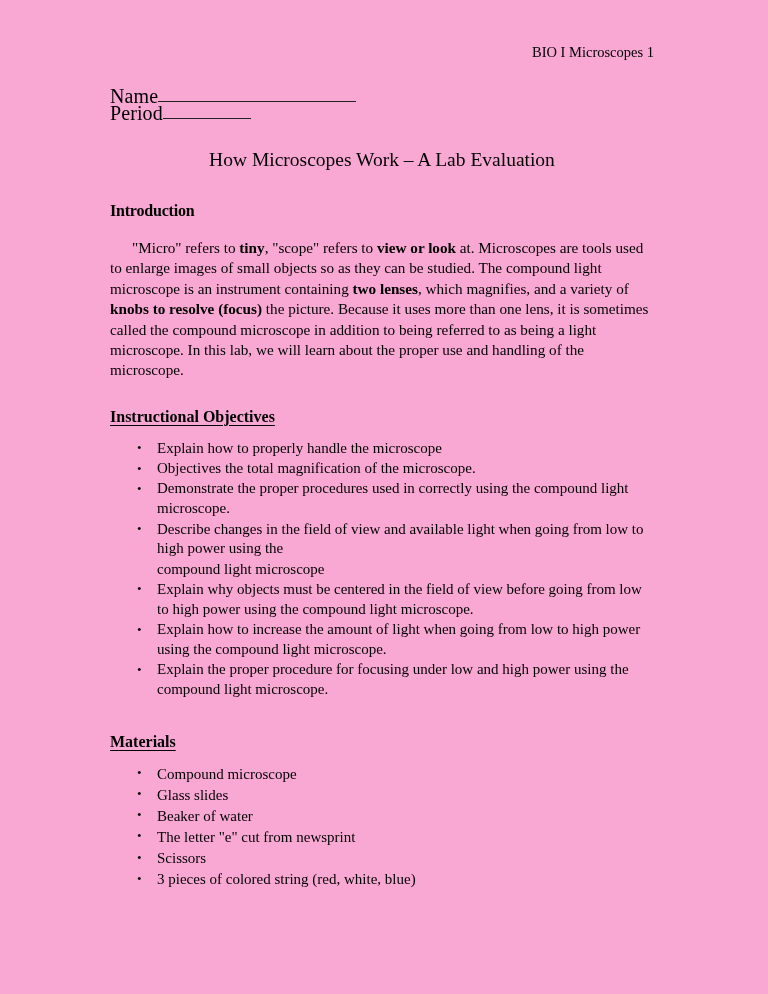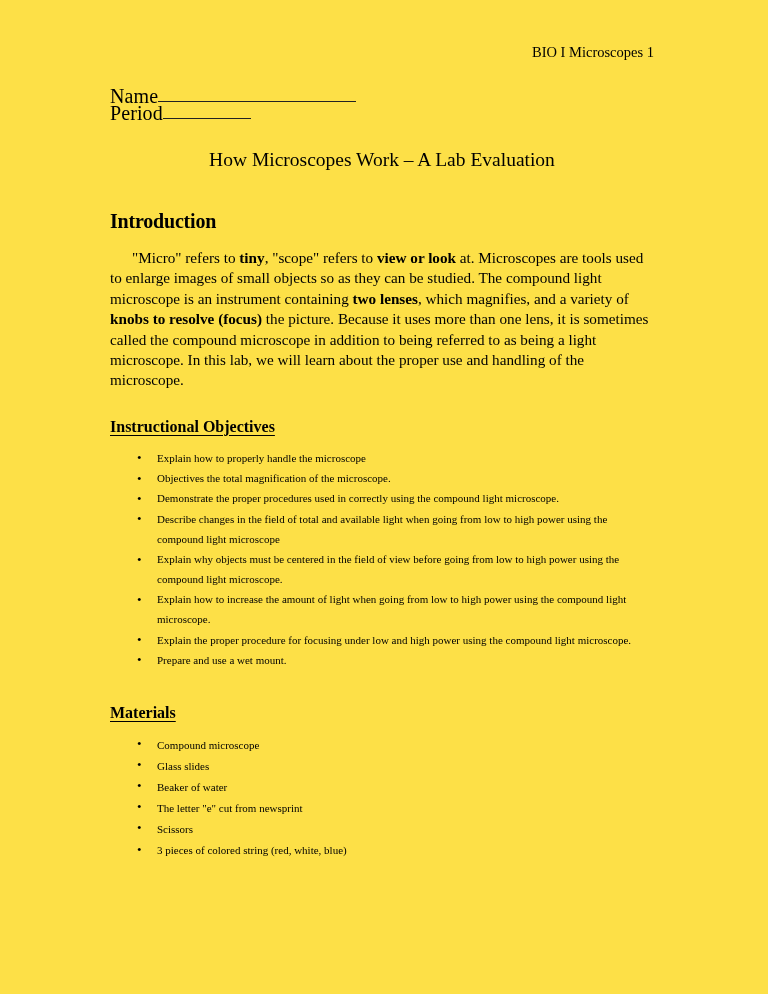--- a/index.html
+++ b/index.html
@@ -9,21 +9,21 @@
     background: #ffffff;
   }
   body {
     font-family: "Liberation Serif", serif;
     color: #000000;
   }
   .page {
     position: relative;
     width: 768px;
     height: 994px;
-    background: #fde047;
+    background: #f9a8d4;
     overflow: hidden;
     box-sizing: border-box;
   }
   .running-head {
     position: absolute;
     top: 44px;
     right: 114px;
     font-size: 14.5px;
     line-height: 1.2;
     white-space: nowrap;
@@ -55,23 +55,23 @@
   .rule-period { width: 88px; }
 
   .doc-title {
     text-align: center;
     font-size: 19.5px;
     line-height: 24px;
     margin: 26px 0 8px 0;
     font-weight: normal;
   }
   h1.section-major {
-    font-size: 20px;
+    font-size: 16px;
     font-weight: bold;
-    margin: 36px 0 0 0;
+    margin: 26px 0 0 0;
     line-height: 26px;
     letter-spacing: -0.2px;
   }
   p.intro {
     font-size: 15.2px;
     line-height: 20.4px;
     margin: 14px 0 0 0;
     text-align: left;
     text-indent: 22px;
   }
@@ -89,21 +89,21 @@
   .head-wrap h2.section-head { margin-top: 0; text-decoration: underline; }
 
   ul.bullets {
     list-style: none;
     margin: 12px 0 0 0;
     padding: 0;
   }
   ul.bullets > li {
     position: relative;
     padding-left: 47px;
-    font-size: 11px;
+    font-size: 15px;
     line-height: 19.8px;
     margin: 0 0 0.5px 0;
   }
   ul.bullets > li::before {
     content: "\2022";
     position: absolute;
     left: 27px;
     top: -0.5px;
     font-size: 13px;
     line-height: 19.8px;
@@ -134,26 +134,25 @@
     <p class="intro" id="intro-par"><span>"Micro" refers to </span><b>tiny</b><span>, "scope" refers to </span><b>view or look</b><span> at. Microscopes are tools used to enlarge images of small objects so as they can be studied. The compound light microscope is an instrument containing </span><b>two lenses</b><span>, which magnifies, and a variety of </span><b>knobs to resolve (focus)</b><span> the picture. Because it uses more than one lens, it is sometimes called the compound microscope in addition to being referred to as being a light microscope.  In this lab, we will learn about the proper use and handling of the microscope.</span></p>
 
     <div class="head-wrap">
       <h2 class="section-head">Instructional Objectives</h2>
     </div>
 
     <ul class="bullets objectives" id="objectives-list">
         <li>Explain how to properly handle the microscope</li>
         <li>Objectives the total magnification of the microscope.</li>
         <li>Demonstrate the proper procedures used in correctly using the compound light microscope.</li>
-        <li>Describe changes in the field of total and available light when going from low to high power using the</li>
+        <li>Describe changes in the field of view and available light when going from low to high power using the</li>
         <li style="text-indent: 0px;">compound light microscope</li>
         <li>Explain why objects must be centered in the field of view before going from low to high power using the compound light microscope.</li>
         <li>Explain how to increase the amount of light when going from low to high power using the compound light microscope.</li>
         <li>Explain the proper procedure for focusing under low and high power using the compound light microscope.</li>
-        <li>Prepare and use a wet mount.</li>
       </ul>
 
     <div class="head-wrap materials">
       <h2 class="section-head"> Materials</h2>
     </div>
 
     <ul class="bullets materials" id="materials-list">
         <li>Compound microscope</li>
         <li>Glass slides</li>
         <li>Beaker of water</li>

